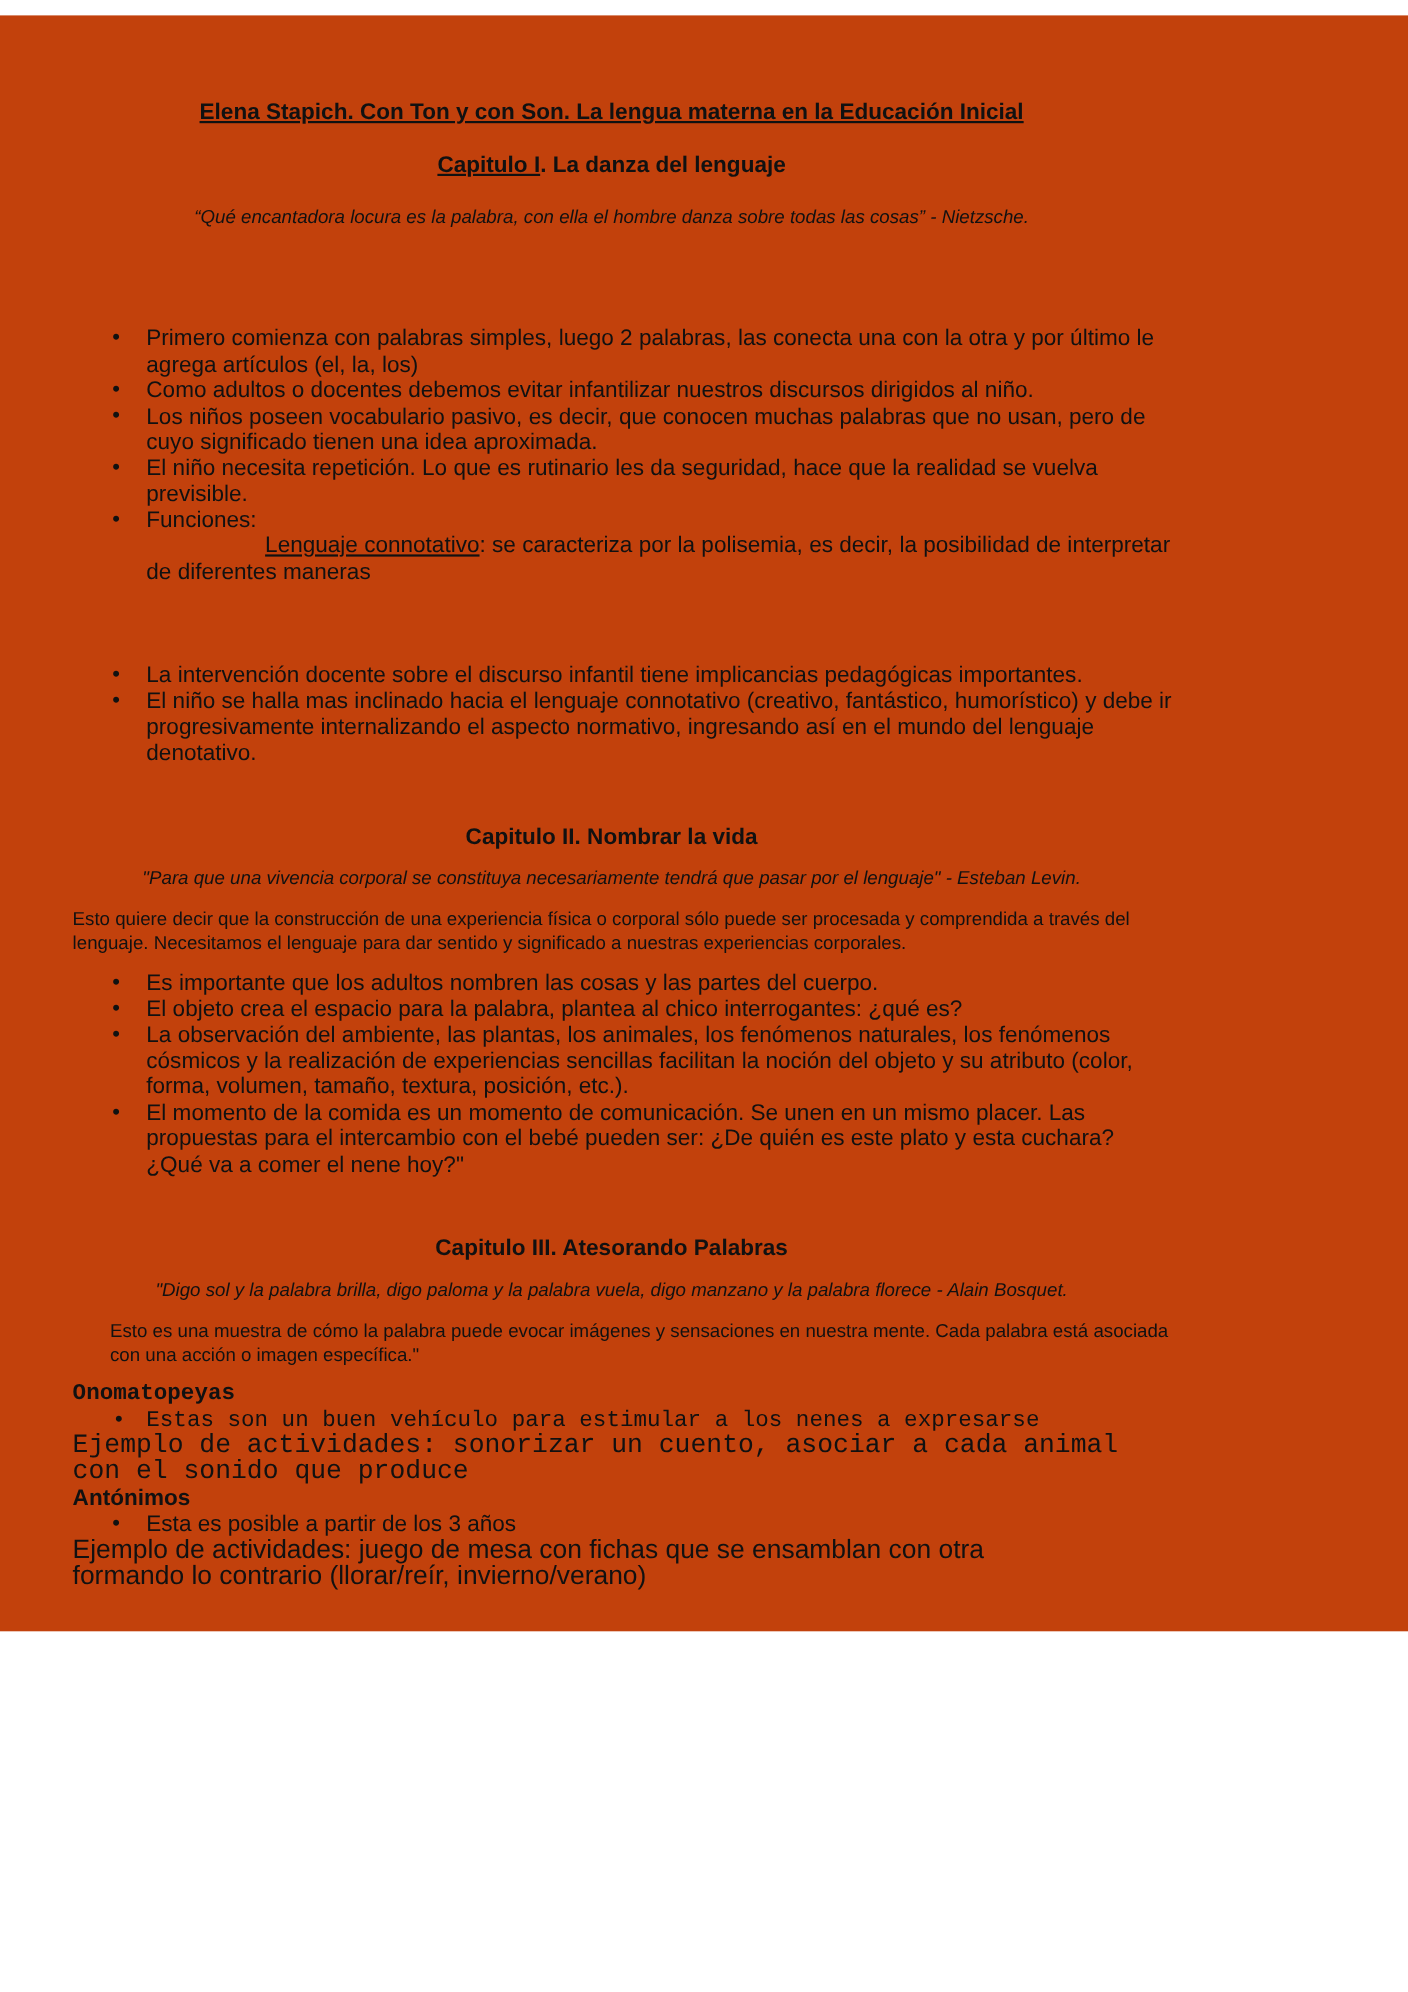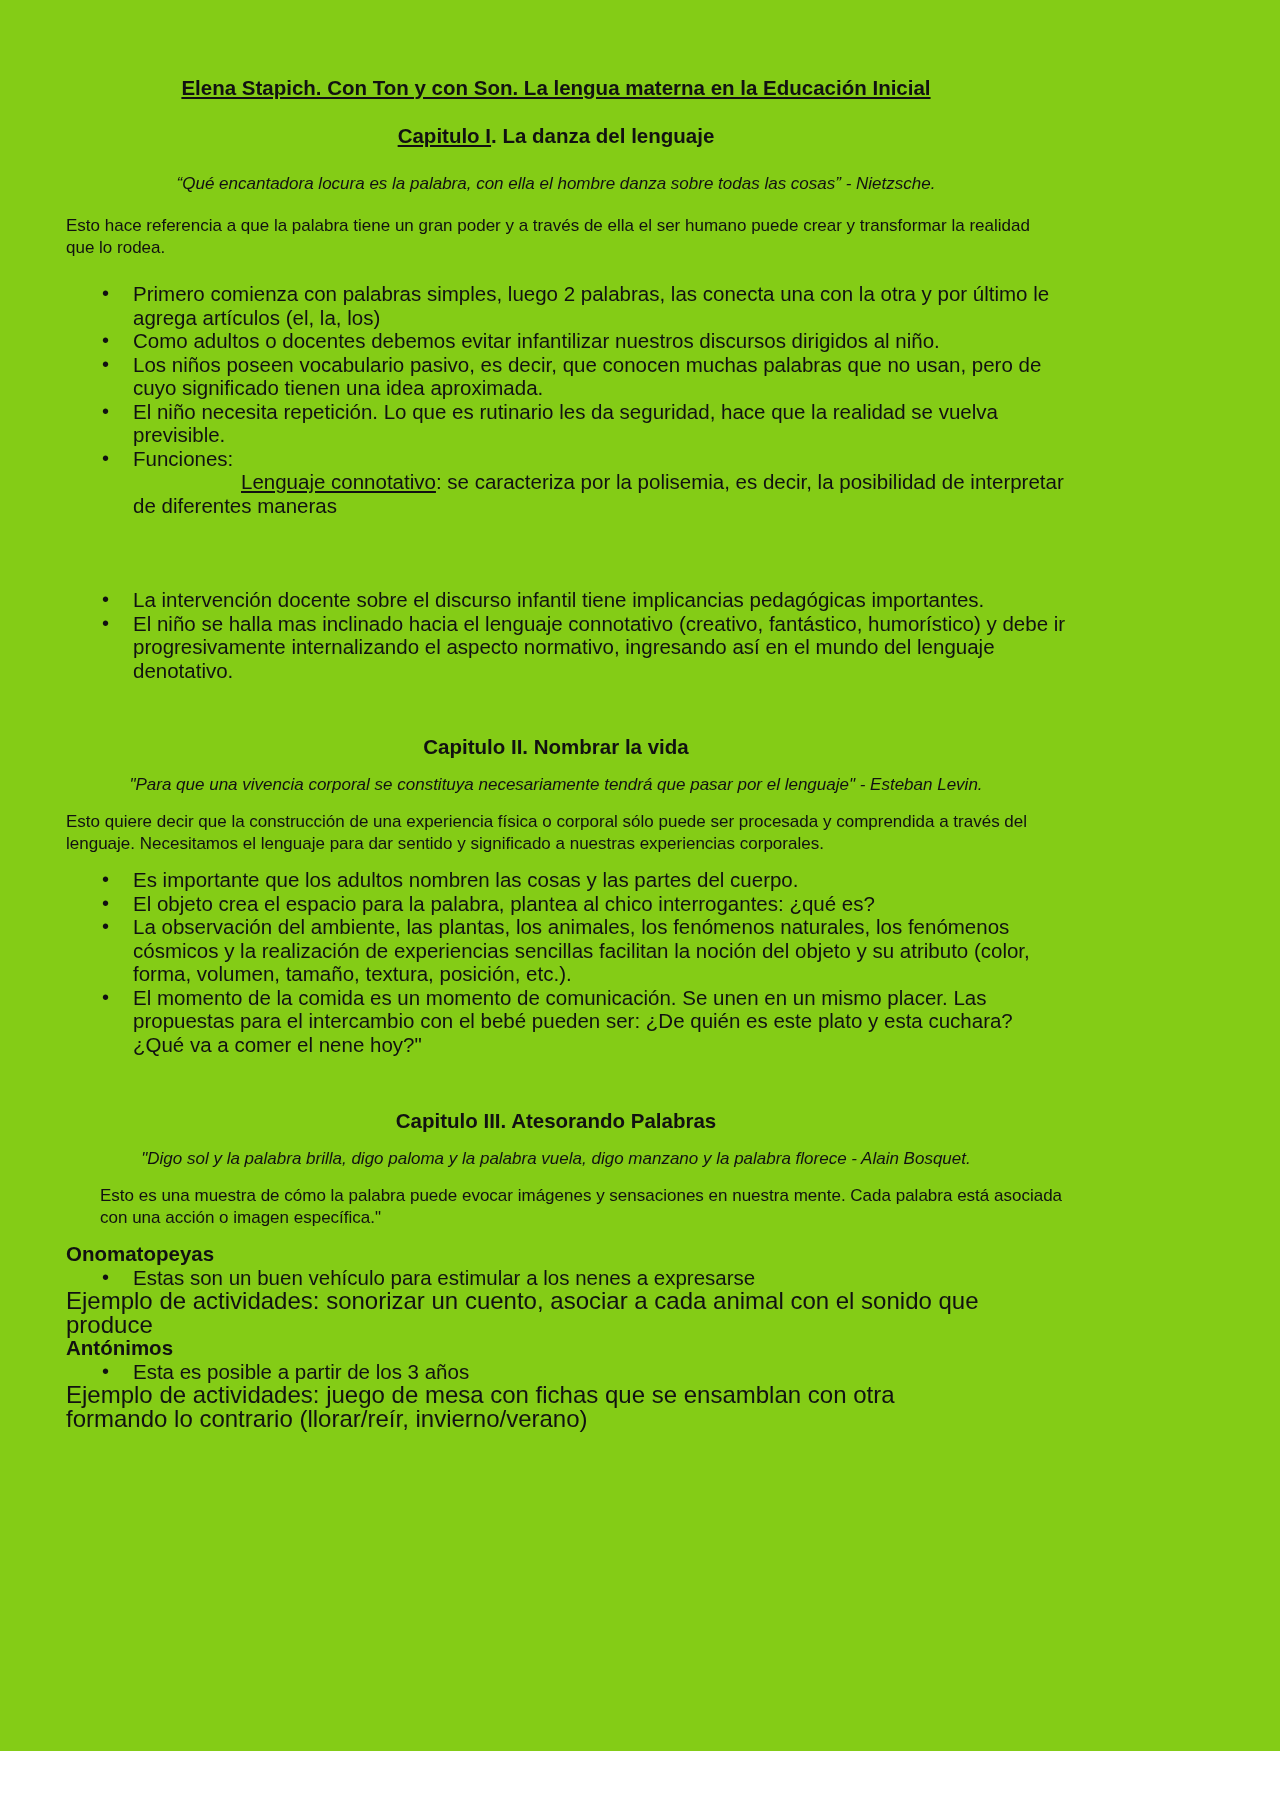--- a/index.html
+++ b/index.html
@@ -1,18 +1,18 @@
 <!DOCTYPE html>
 <html><head>
 <meta charset="utf-8">
 <style>
   html, body { margin: 0; padding: 0; background: #ffffff; }
   body { width: 1280px; height: 1811px; position: relative; overflow: hidden;
          font-family: "Liberation Sans", sans-serif; color: #111111; }
-  .page { position: absolute; left: 0; top: 0; width: 1280px; height: 1751px; background: #84cc16; }
+  .page { position: absolute; left: 0; top: 14px; width: 1280px; height: 1469px; background: #c2410c; }
   .col { position: absolute; left: 66px; width: 980px; }
   .center { text-align: center; }
   .title { font-weight: bold; font-size: 20.5px; text-decoration: underline; letter-spacing: 0; }
   .chapter { font-weight: bold; font-size: 20.5px; }
   .u { text-decoration: underline; }
   .quote { font-style: italic; font-size: 17px; }
   .para { font-size: 17px; line-height: 22px; }
   .list { margin: 0; padding: 0; list-style: none; }
   .list li { position: relative; padding-left: 67px; font-size: 20.5px; line-height: 23.5px; }
   .bullet { position: absolute; left: 36px; top: 0; font-size: 20px; }
@@ -27,21 +27,20 @@
 <div class="page">
 
   <div class="col center title" style="top:76px;">Elena Stapich. Con Ton y con Son. La lengua materna en la Educación Inicial</div>
 
   <div class="col center quote" style="top:174px;">“Qué encantadora locura es la palabra, con ella el hombre danza sobre todas las cosas” - Nietzsche.</div>
 
   <div class="col center chapter" style="top:124px;">
     <span class="u">Capitulo I</span><span>. La danza del lenguaje</span>
   </div>
 
-  <div class="col para" style="top:215px; width:975px;">Esto hace referencia a que la palabra tiene un gran poder y a través de ella el ser humano puede crear y transformar la realidad que lo rodea.</div>
 
   <ul class="list" style="position:absolute; left:66px; top:282px; width:1000px;">
     <li><span class="bullet">•</span><span>Primero comienza con palabras simples, luego 2 palabras, las conecta una con la otra y por último le agrega artículos (el, la, los)</span></li>
     <li><span class="bullet">•</span><span>Como adultos o docentes debemos evitar infantilizar nuestros discursos dirigidos al niño.</span></li>
     <li><span class="bullet">•</span><span>Los niños poseen vocabulario pasivo, es decir, que conocen muchas palabras que no usan, pero de cuyo significado tienen una idea aproximada.</span></li>
     <li><span class="bullet">•</span><span>El niño necesita repetición. Lo que es rutinario les da seguridad, hace que la realidad se vuelva previsible.</span></li>
     <li><span class="bullet">•</span><span>Funciones:</span>
       <span class="sub"><span class="indent"></span><span class="u">Lenguaje connotativo</span><span>: se caracteriza por la polisemia, es decir, la posibilidad de interpretar de diferentes maneras</span></span>
     </li>
   </ul>
@@ -63,21 +62,21 @@
     <li><span class="bullet">•</span><span>La observación del ambiente, las plantas, los animales, los fenómenos naturales, los fenómenos cósmicos y la realización de experiencias sencillas facilitan la noción del objeto y su atributo (color, forma, volumen, tamaño, textura, posición, etc.).</span></li>
     <li><span class="bullet">•</span><span>El momento de la comida es un momento de comunicación. Se unen en un mismo placer. Las propuestas para el intercambio con el bebé pueden ser: ¿De quién es este plato y esta cuchara? ¿Qué va a comer el nene hoy?"</span></li>
   </ul>
 
   <div class="col center chapter" style="top:1109px;">Capitulo III. Atesorando Palabras</div>
 
   <div class="col center quote" style="top:1149px;">"Digo sol y la palabra brilla, digo paloma y la palabra vuela, digo manzano y la palabra florece - Alain Bosquet.</div>
 
   <div class="col para" style="top:1185px; width:975px;margin-left:34px;">Esto es una muestra de cómo la palabra puede evocar imágenes y sensaciones en nuestra mente. Cada palabra está asociada con una acción o imagen específica."</div>
 
-  <div class="col" style="top:1242px; width:1000px;">
+  <div class="col" style="top:1242px; width:1000px;font-family:Liberation Mono, monospace;">
     <div class="heading">Onomatopeyas</div>
     <ul class="list">
       <li><span class="bullet">•</span><span>Estas son un buen vehículo para estimular a los nenes a expresarse</span></li>
     </ul>
     <div class="body20">Ejemplo de actividades: sonorizar un cuento, asociar a cada animal con el sonido que produce</div>
   </div>
 
   <div class="col" style="top:1336px; width:930px;">
     <div class="heading">Antónimos</div>
     <ul class="list">

